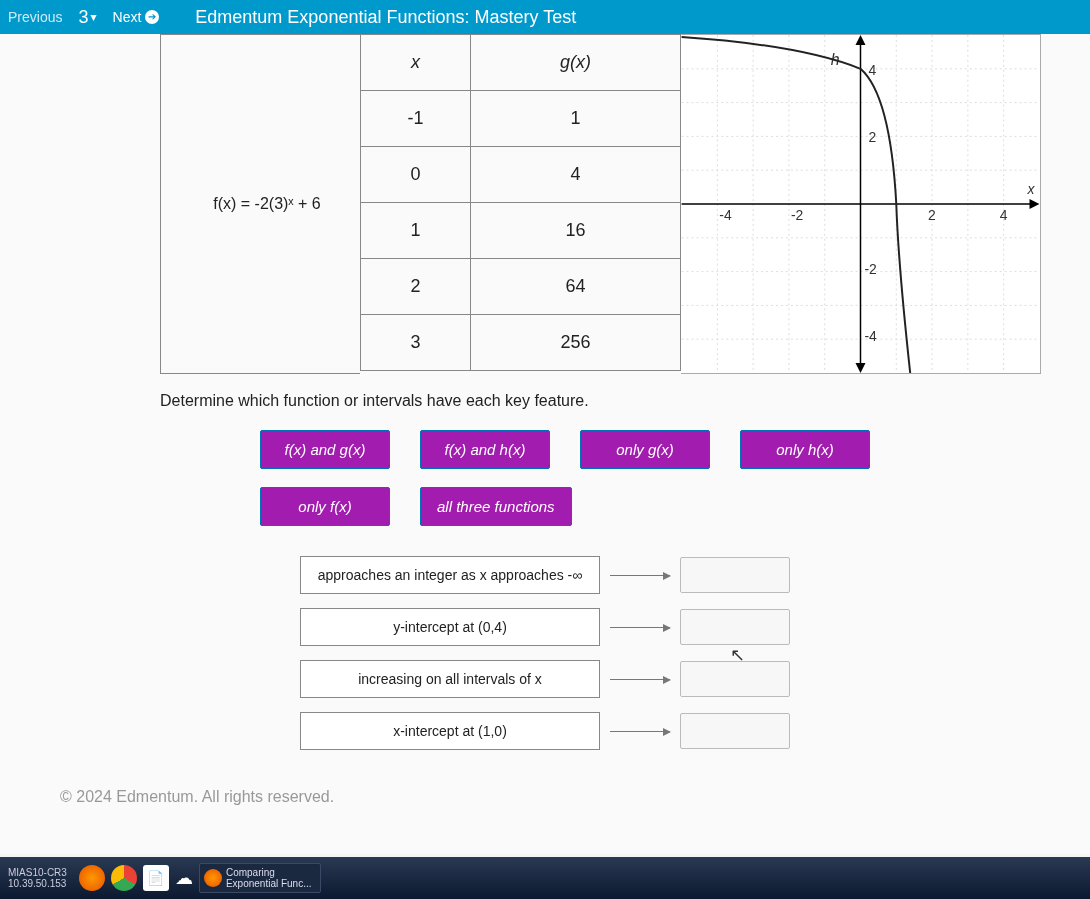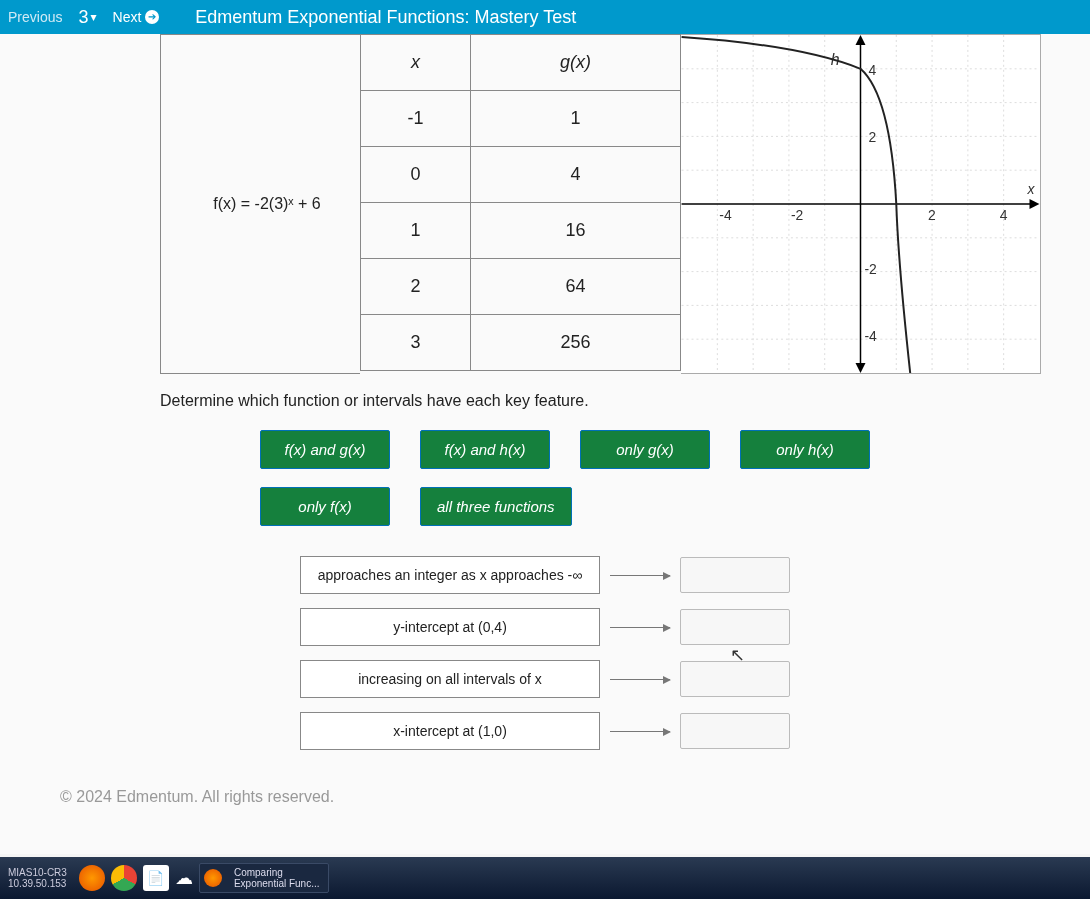--- a/index.html
+++ b/index.html
@@ -42,21 +42,21 @@
   .col-x { width:110px;}
   .col-gx { width:210px;}
   .graph-cell {
     border:1px solid #aaa; border-left:none;
     width:360px; height:340px; position:relative; background:#fff;
   }
   .graph-cell svg { width:100%; height:100%;}
   .instruction { font-size:16px; color:#222; margin: 18px 0 20px 160px;}
   .tiles { display:flex; flex-wrap:wrap; gap:18px 30px; margin-left:260px; width:700px;}
   .tile {
-    background:#15803d; color:#fff; border:1px solid #0070b8;
+    background:#a21caf; color:#fff; border:1px solid #0070b8;
     padding:10px 16px; font-size:15px; font-style:italic;
     min-width:130px; text-align:center; cursor:move;
     border-radius:2px;
   }
   .match-area { margin-top:30px; margin-left:300px;}
   .match-row { display:flex; align-items:center; margin-bottom:14px; gap:10px;}
   .feature-box {
     border:1px solid #888; background:#fff;
     width:300px; padding:10px 8px; text-align:center;
     font-size:14px; color:#222;
@@ -83,21 +83,21 @@
   }
   .taskbar .sysid { color:#ccd; font-size:10px; line-height:1.1; margin-right:6px;}
   .tb-icon { width:26px; height:26px; border-radius:50%; display:inline-flex; align-items:center; justify-content:center;}
   .tb-ff { background:radial-gradient(circle,#ff9800,#e65100);}
   .tb-chrome { background:conic-gradient(#ea4335 0 120deg,#34a853 120deg 240deg,#fbbc05 240deg 360deg);}
   .tb-doc { background:#fff; border-radius:3px; color:#1565c0; font-size:14px;}
   .tb-cloud { color:#fff; font-size:18px;}
   .tb-task {
     background:#1a2840; border:1px solid #3a4a66; border-radius:2px;
     color:#dde; font-size:10px; padding:3px 8px 3px 4px;
-    display:flex; align-items:center; gap:12px; height:30px;
+    display:flex; align-items:center; gap:4px; height:30px;
   }
   .tb-task .mini-ff { width:18px; height:18px; border-radius:50%; background:radial-gradient(circle,#ff9800,#e65100);}
   .chev-down { font-size:12px;}
 </style>
 </head>
 <body>
 
 <div class="topbar">
   <span class="nav-prev">Previous</span>
   <span class="pagecount">

